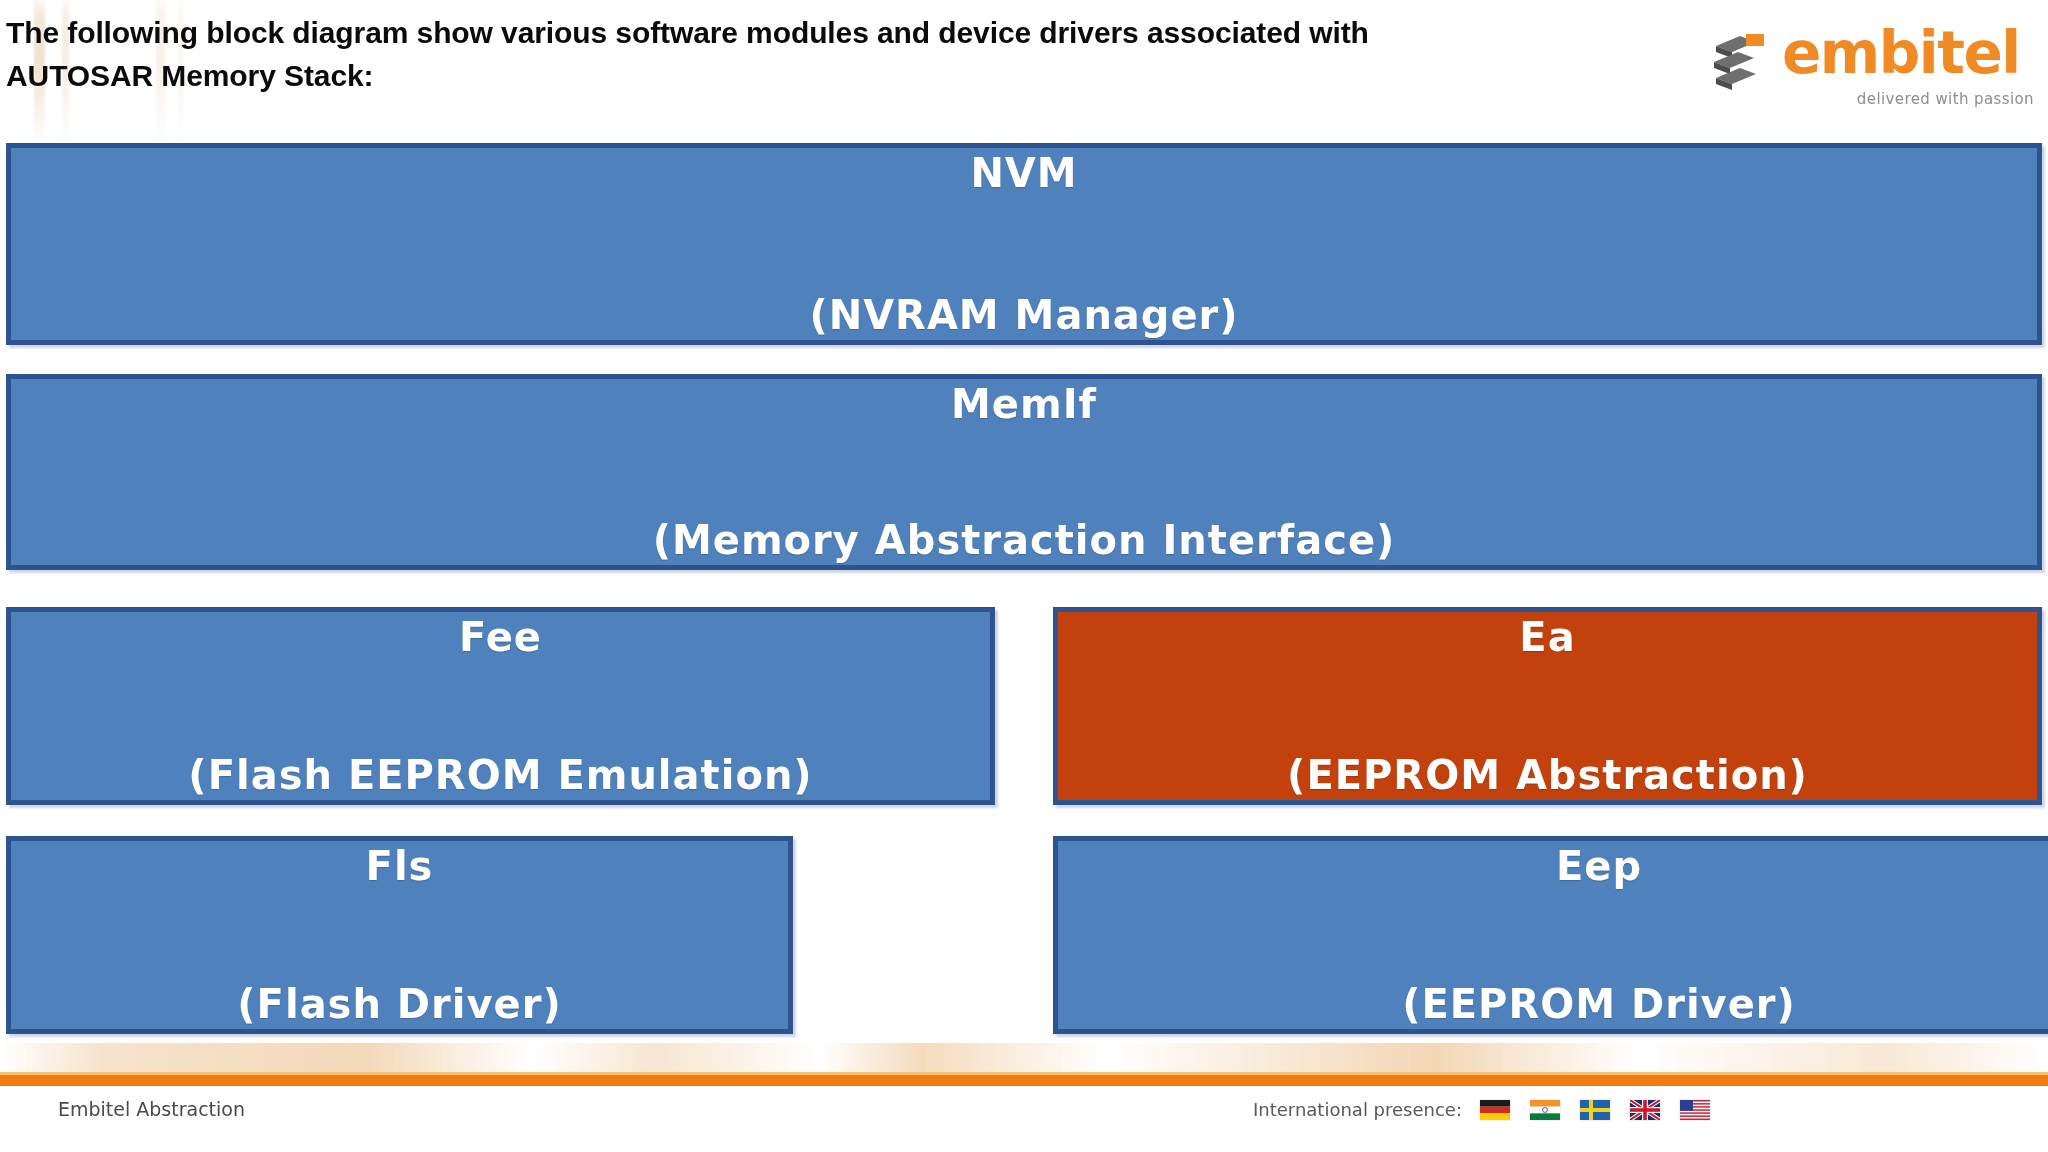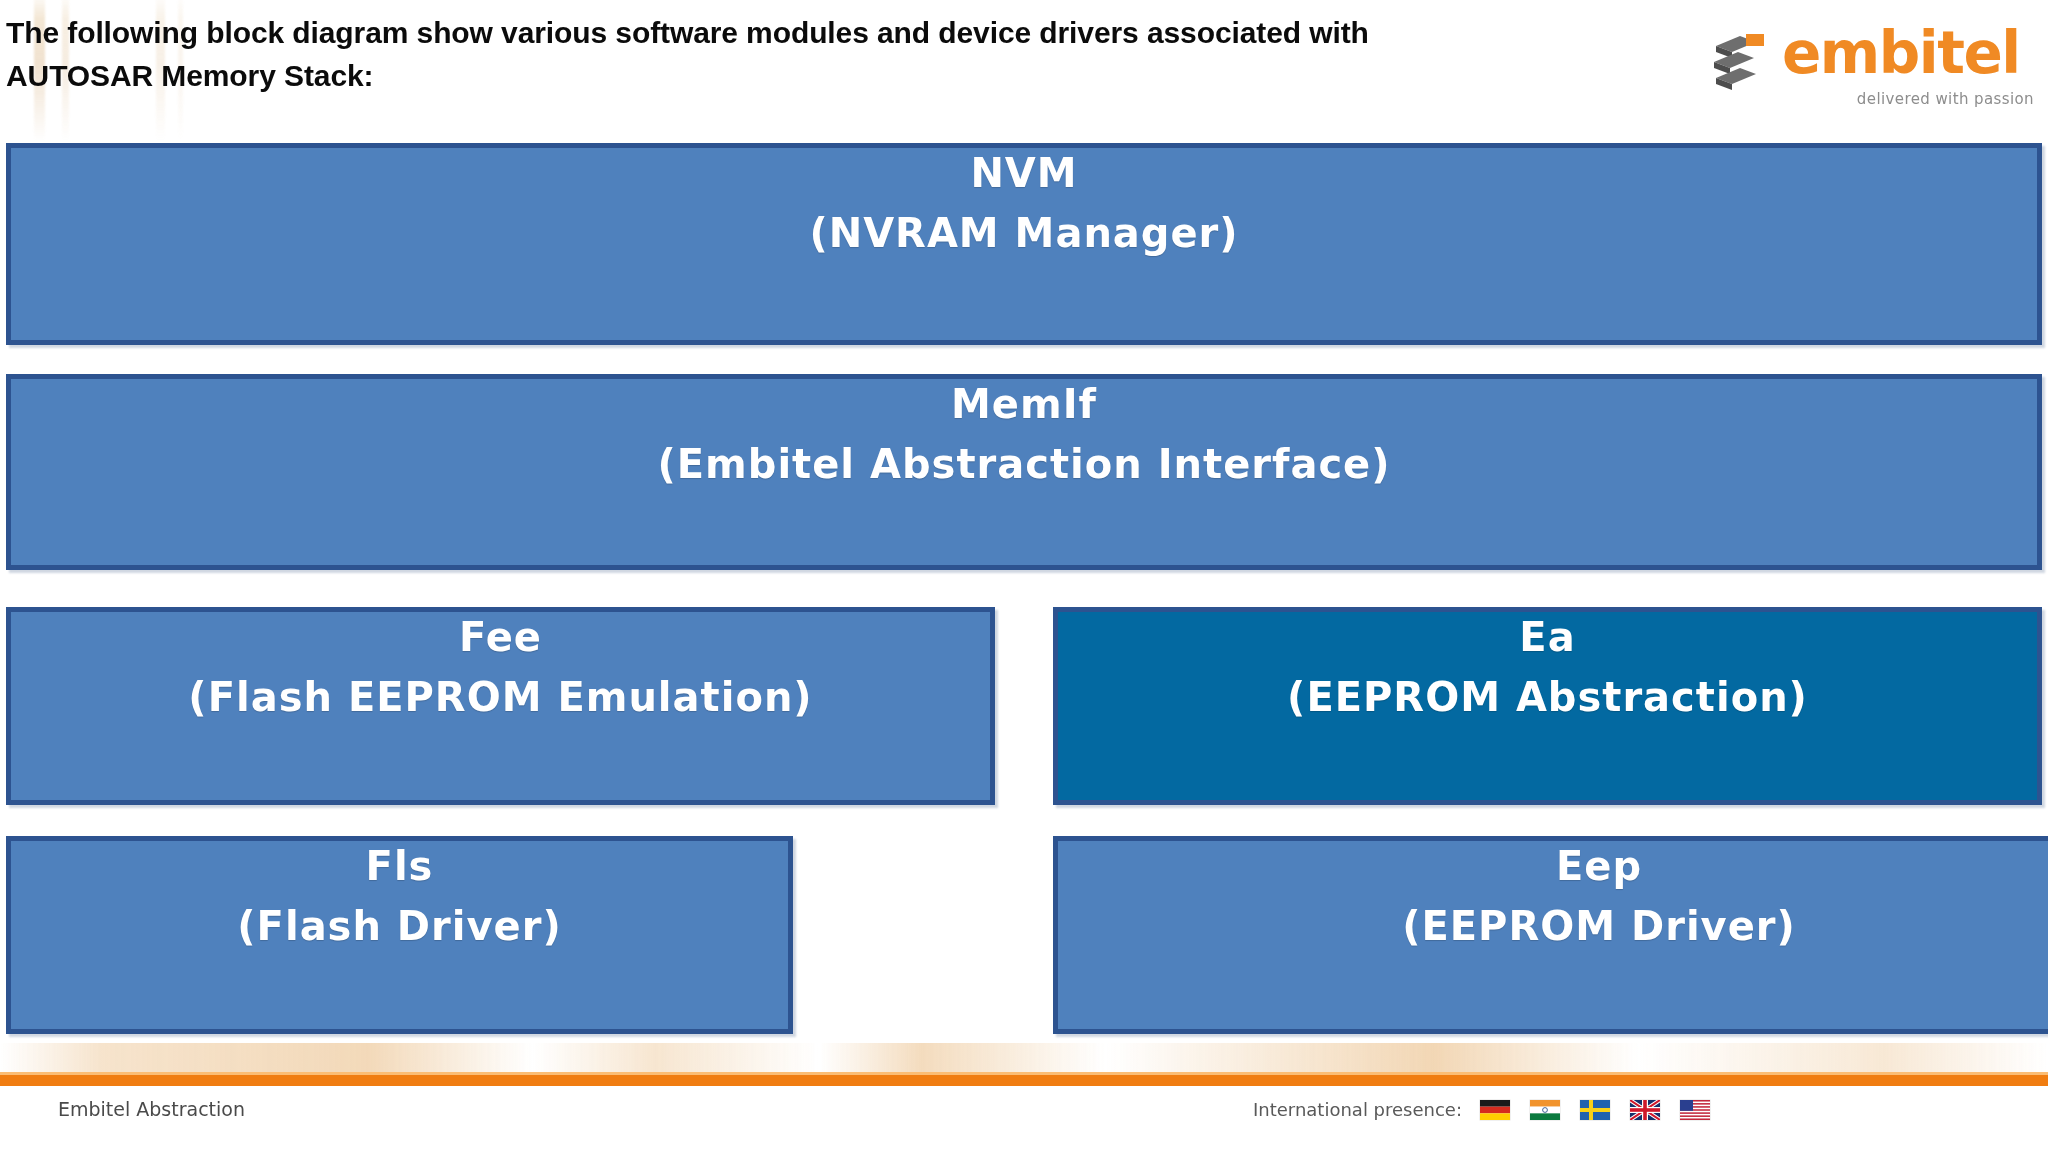--- a/index.html
+++ b/index.html
@@ -86,23 +86,23 @@
 
   
   .block {
     position:absolute;
     border:5px solid #2d5390;
     background:#4f81bd;
     box-shadow:3px 3px 2px rgba(120,140,170,.35);
     display:flex;
     flex-direction:column;
     align-items:center;
-    justify-content:flex-start;
-  }
-  .block.red { background:#0369a1; }
+    justify-content:space-between;
+  }
+  .block.red { background:#c2410c; }
 
   .block .title,
   .block .subtitle {
     color:#ffffff;
     font-family:"DejaVu Sans", sans-serif;
     font-weight:bold;
     text-align:center;
     letter-spacing:1px;
     text-shadow:0 1px 1px rgba(0,0,0,.18);
     white-space:nowrap;
@@ -205,21 +205,21 @@
     </div>
   </div>
 
   <div class="block" id="blk-nvm">
     <div class="title">NVM</div>
     <div class="subtitle">(NVRAM Manager)</div>
   </div>
 
   <div class="block" id="blk-memif">
     <div class="title">MemIf</div>
-    <div class="subtitle">(Embitel Abstraction Interface)</div>
+    <div class="subtitle">(Memory Abstraction Interface)</div>
   </div>
 
   <div class="block" id="blk-fee">
     <div class="title">Fee</div>
     <div class="subtitle">(Flash EEPROM Emulation)</div>
   </div>
 
   <div class="block red" id="blk-ea">
     <div class="title">Ea</div>
     <div class="subtitle">(EEPROM Abstraction)</div>

